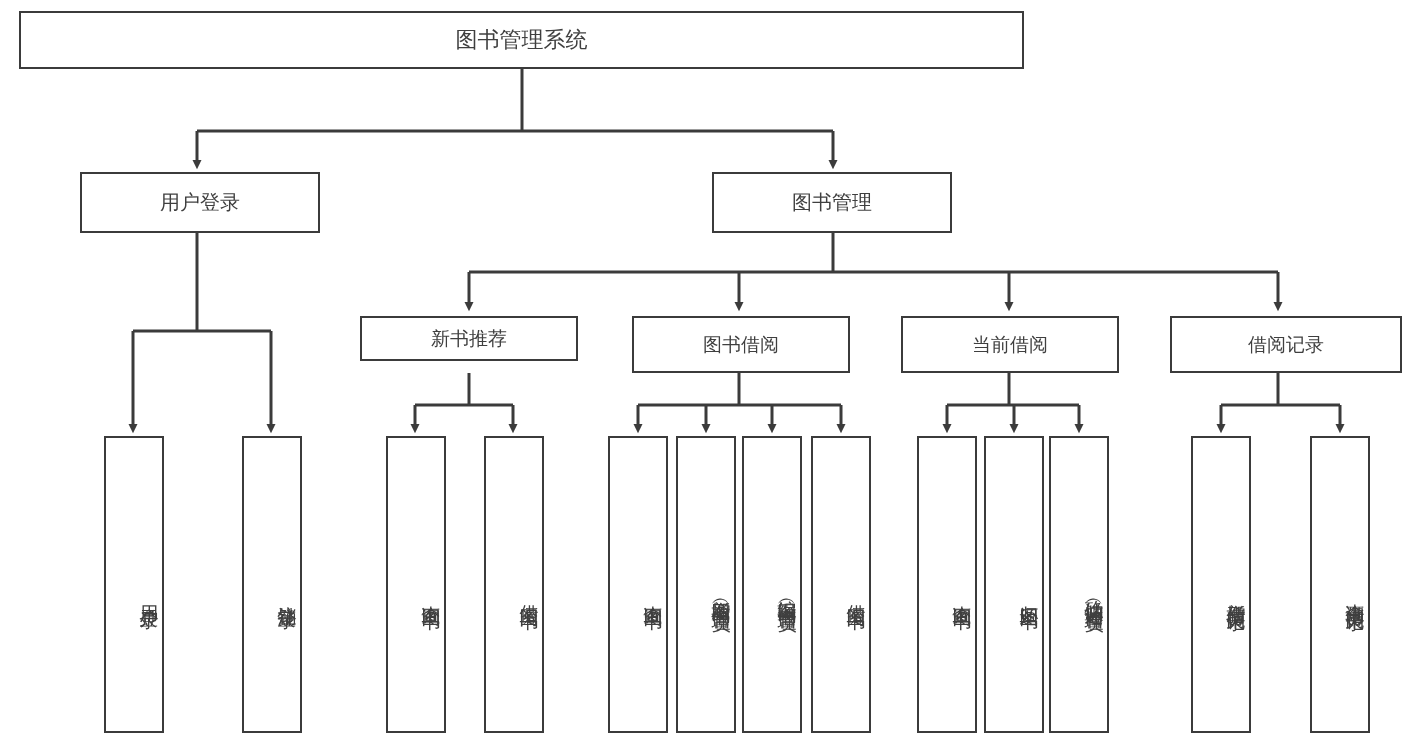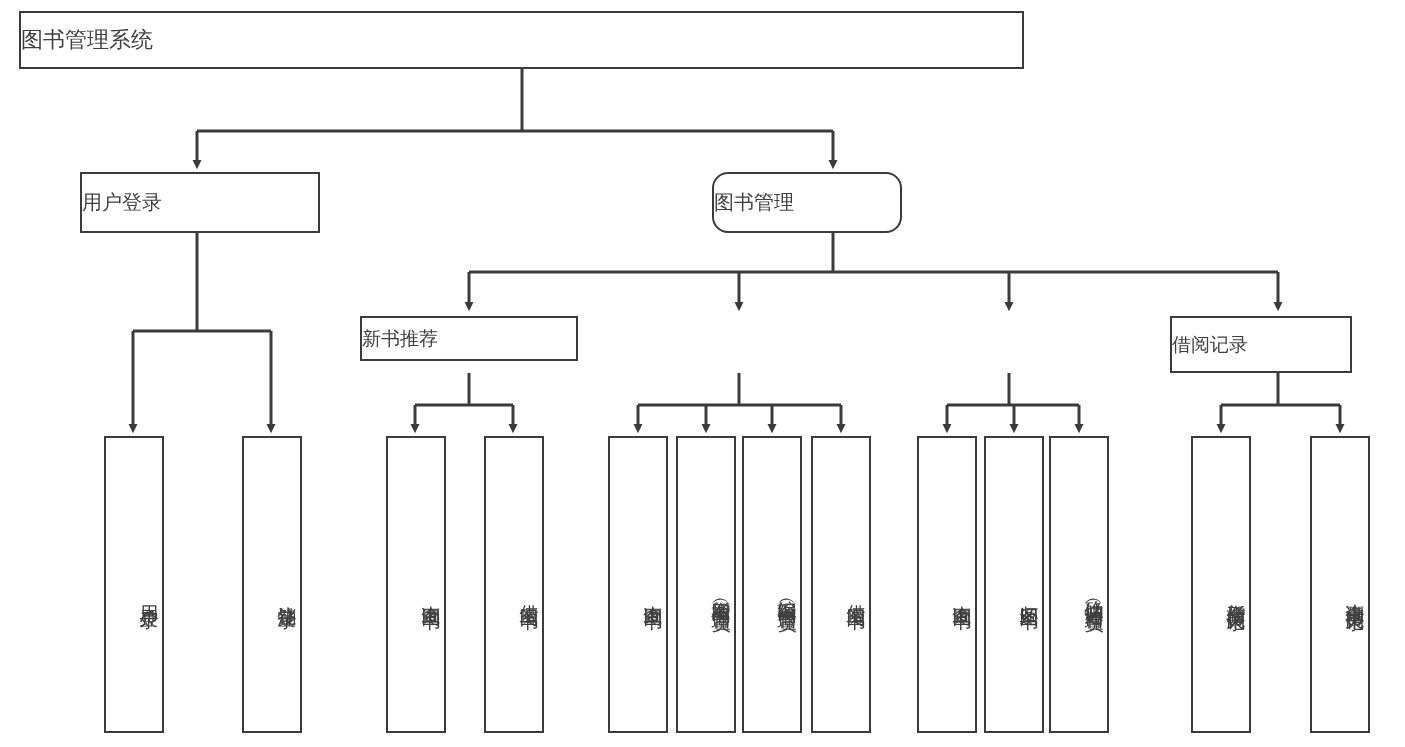--- a/index.html
+++ b/index.html
@@ -27,20 +27,21 @@
     height: 747px;
     pointer-events: none;
   }
   .node {
     position: absolute;
     box-sizing: border-box;
     border: 2.5px solid #3b3b3b;
     background: #ffffff;
     display: flex;
     align-items: center;
+    justify-content: center;
     text-align: center;
     color: #3f3f3f;
     line-height: 1.28;
   }
   .node.root {
     font-size: 22px;
   }
   .node.level2 {
     font-size: 20px;
   }
@@ -125,28 +126,34 @@
     </g>
   </svg>
 
   <div class="node root" style="left:19px; top:11px; width:1005px; height:58px;">
     <span>图书管理系统</span>
   </div>
 
   <div class="node level2" style="left:80px; top:172px; width:240px; height:61px;">
     <span>用户登录</span>
   </div>
-  <div class="node level2" style="left:712px; top:172px; width:190px; height:61px;border-radius:16px;">
+  <div class="node level2" style="left:712px; top:172px; width:240px; height:61px;">
     <span>图书管理</span>
   </div>
 
   <div class="node level3" style="left:360px; top:316px; width:218px; height:45px;">
     <span>新书推荐</span>
   </div>
-  <div class="node level3" style="left:1170px; top:316px; width:182px; height:57px;">
+  <div class="node level3" style="left:632px; top:316px; width:218px; height:57px;">
+    <span>图书借阅</span>
+  </div>
+  <div class="node level3" style="left:901px; top:316px; width:218px; height:57px;">
+    <span>当前借阅</span>
+  </div>
+  <div class="node level3" style="left:1170px; top:316px; width:232px; height:57px;">
     <span>借阅记录</span>
   </div>
 
   <div class="node leaf" style="left:104px; top:436px; width:60px; height:297px;">
     <span class="vlabel">用户登录</span>
   </div>
   <div class="node leaf" style="left:242px; top:436px; width:60px; height:297px;">
     <span class="vlabel">注销登录</span>
   </div>
 

